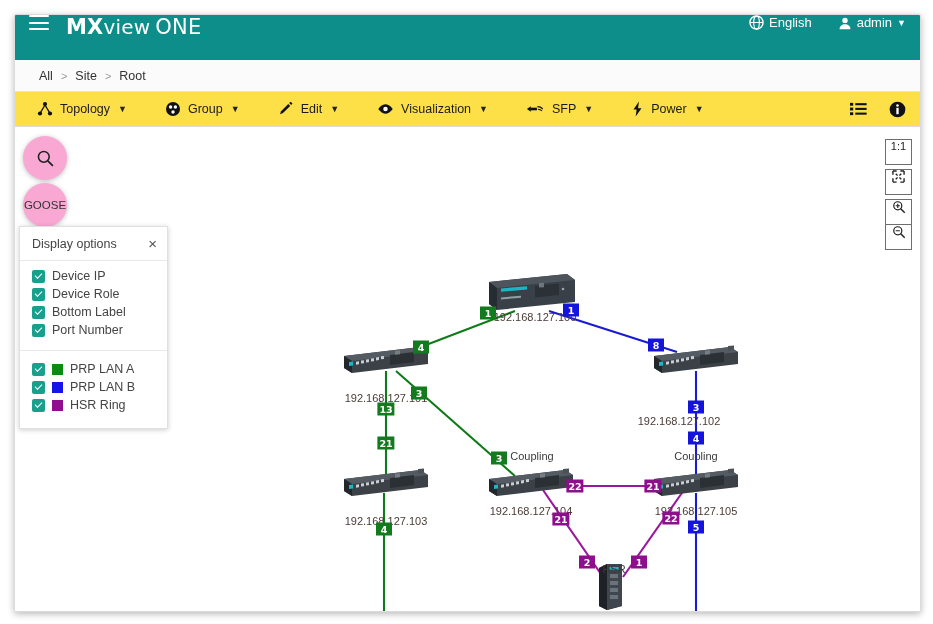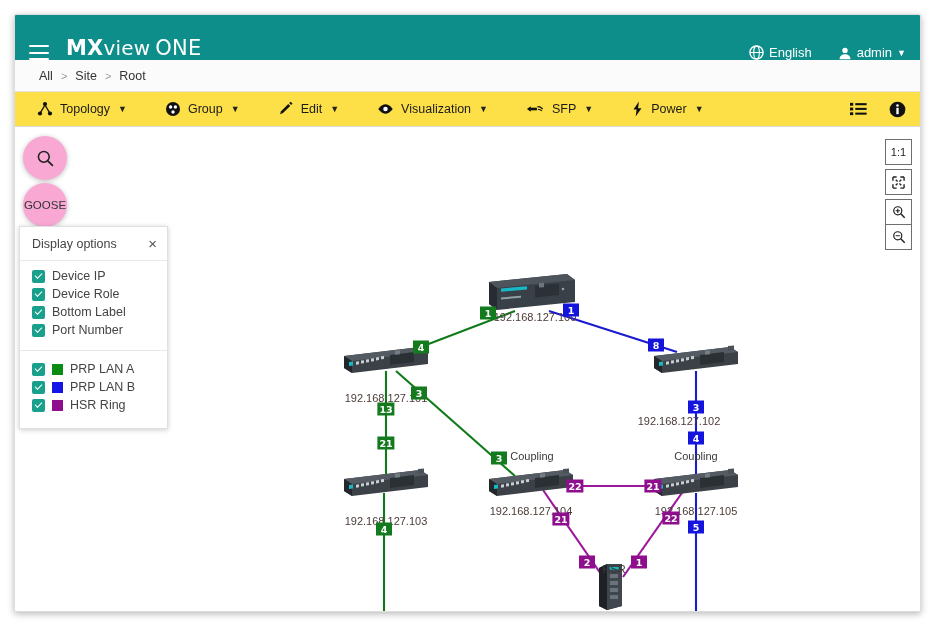--- a/index.html
+++ b/index.html
@@ -3,21 +3,21 @@
 <meta charset="utf-8">
 <style>
   html,body{margin:0;padding:0;background:#ffffff;}
   body{width:933px;height:624px;font-family:"Liberation Sans",sans-serif;overflow:hidden;}
 
   #app{position:absolute;left:14px;top:14px;width:905px;height:596px;
        background:#fff;border:1px solid #dcdcdc;border-radius:2px;
        box-shadow:0 2px 7px rgba(0,0,0,.28);overflow:hidden;}
 
   
-  .hdr{height:45px;background:#0d8e8a;display:flex;align-items:flex-end;padding:0 14px;}
+  .hdr{height:45px;background:#0d8e8a;display:flex;align-items:flex-start;padding:0 14px;}
   .hamburger{width:20px;height:15px;display:flex;flex-direction:column;justify-content:space-between;cursor:pointer;}
   .hamburger i{display:block;height:2px;background:#fff;border-radius:1px;}
   .brand{margin-left:17px;color:#fff;font-size:21px;font-weight:bold;letter-spacing:.2px;
          font-family:"DejaVu Sans",sans-serif;display:flex;align-items:baseline;}
   .brand .mx{font-weight:bold;}
   .brand .view{font-weight:normal;font-size:20px;}
   .brand .one{font-weight:normal;margin-left:5px;}
   .hdr-right{margin-left:auto;display:flex;align-items:center;gap:26px;color:#fff;font-size:13px;}
   .hdr-item{display:flex;align-items:center;gap:5px;cursor:pointer;}
 
@@ -38,21 +38,21 @@
   
   .canvas{position:relative;width:100%;height:calc(100% - 110px);background:#fff;overflow:hidden;}
 
   .fab{position:absolute;width:44px;height:44px;border-radius:50%;background:#f9a8d4;
        box-shadow:0 1px 5px rgba(0,0,0,.26);display:flex;align-items:center;justify-content:center;cursor:pointer;}
   #fab-search{left:8px;top:9px;}
   #fab-goose{left:8px;top:56px;font-size:11.5px;color:#333;}
 
   .zoomcol{position:absolute;right:10px;top:12px;width:25px;}
   .zbtn{width:25px;height:24px;background:#fff;border:1px solid #6e6e6e;
-        display:flex;align-items:center;justify-content:center;font-size:11px;color:#222;
+        display:flex;align-items:flex-start;justify-content:center;font-size:11px;color:#222;
         cursor:pointer;margin-bottom:4px;}
   .zbtn.tight{margin-bottom:0;border-bottom:none;}
   .zbtn.tight2{margin-bottom:0;}
 
   
   .dopts{position:absolute;left:4px;top:99px;width:147px;background:#fff;
          border:1px solid #e0e0e0;box-shadow:0 1px 5px rgba(0,0,0,.2);}
   .dopts-hd{display:flex;align-items:center;justify-content:space-between;
             padding:9px 10px 9px 12px;border-bottom:1px solid #e8e8e8;}
   .dopts-hd .t{font-size:12.5px;color:#444;}

